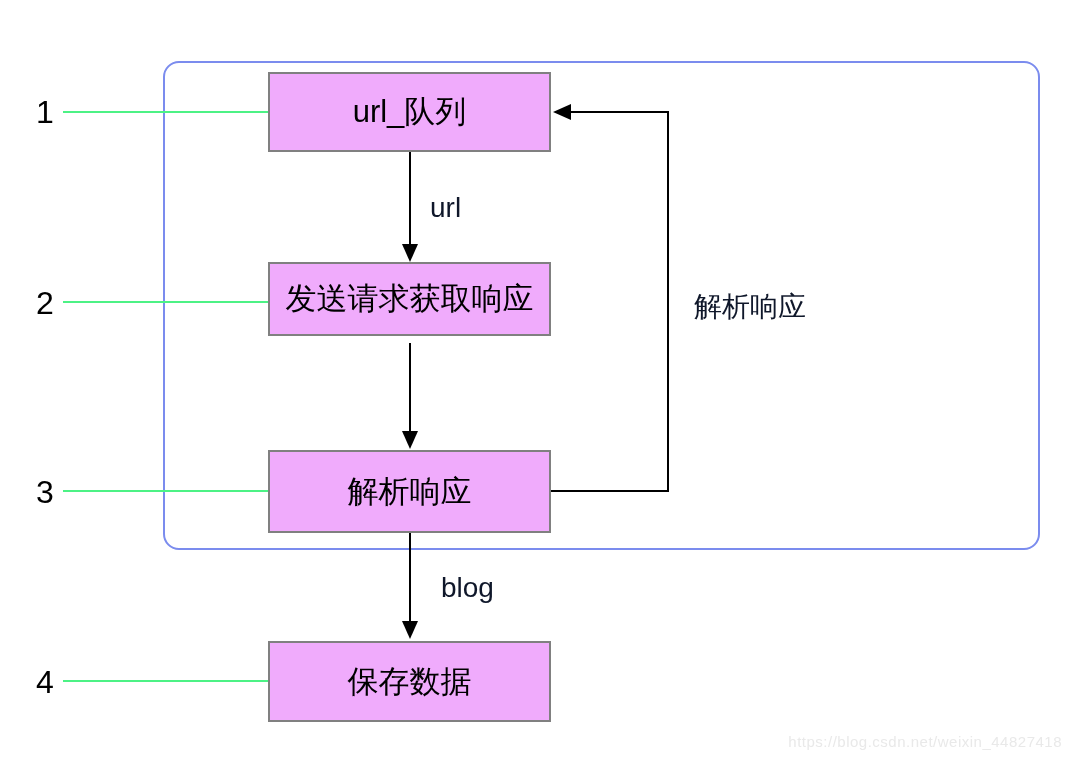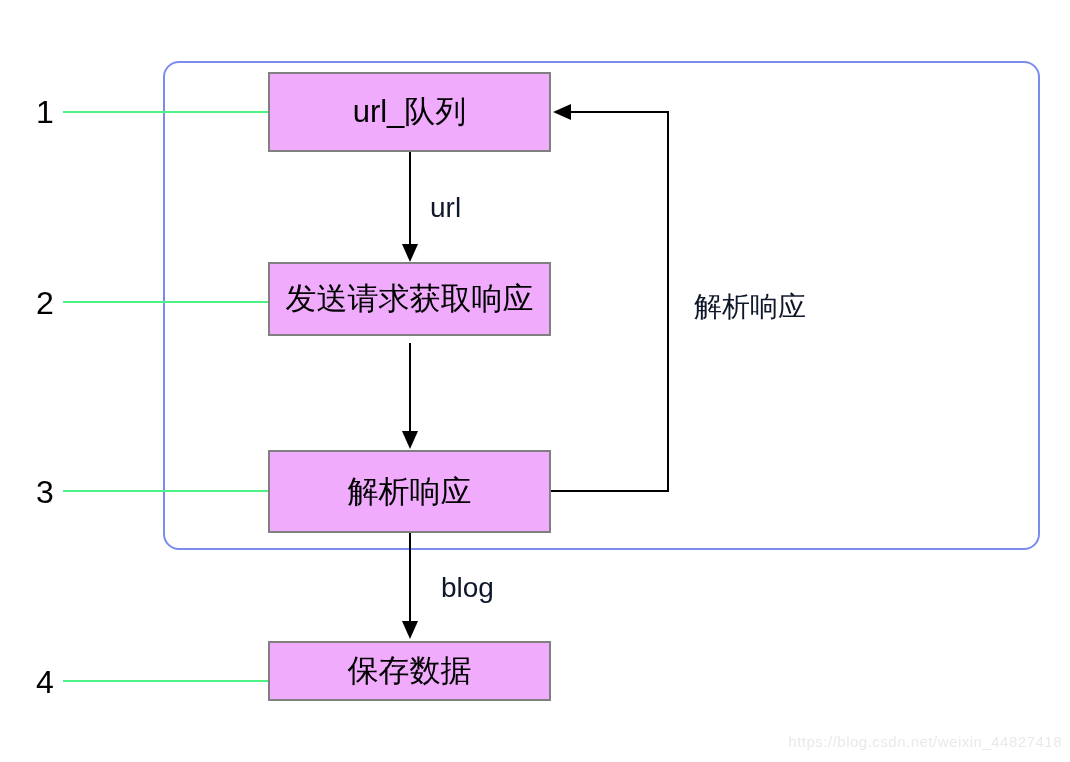--- a/index.html
+++ b/index.html
@@ -104,21 +104,21 @@
   <div class="step-num" style="top:665px">4</div>
 
   <div class="step-line" style="top:111px"></div>
   <div class="step-line" style="top:301px"></div>
   <div class="step-line" style="top:490px"></div>
   <div class="step-line" style="top:680px"></div>
 
   <div class="node" style="top:72px;height:80px">url_队列</div>
   <div class="node" style="top:262px;height:74px">发送请求获取响应</div>
   <div class="node" style="top:450px;height:83px">解析响应</div>
-  <div class="node" style="top:641px;height:60px">保存数据</div>
+  <div class="node" style="top:641px;height:81px">保存数据</div>
 
   <div class="vshaft" style="left:409px;top:152px;height:94px"></div>
   <div class="head-down" style="left:402px;top:244px"></div>
   <div class="edge-label" style="left:430px;top:190px">url</div>
 
   <div class="vshaft" style="left:409px;top:343px;height:90px"></div>
   <div class="head-down" style="left:402px;top:431px"></div>
 
   <div class="vshaft" style="left:409px;top:533px;height:90px"></div>
   <div class="head-down" style="left:402px;top:621px"></div>

